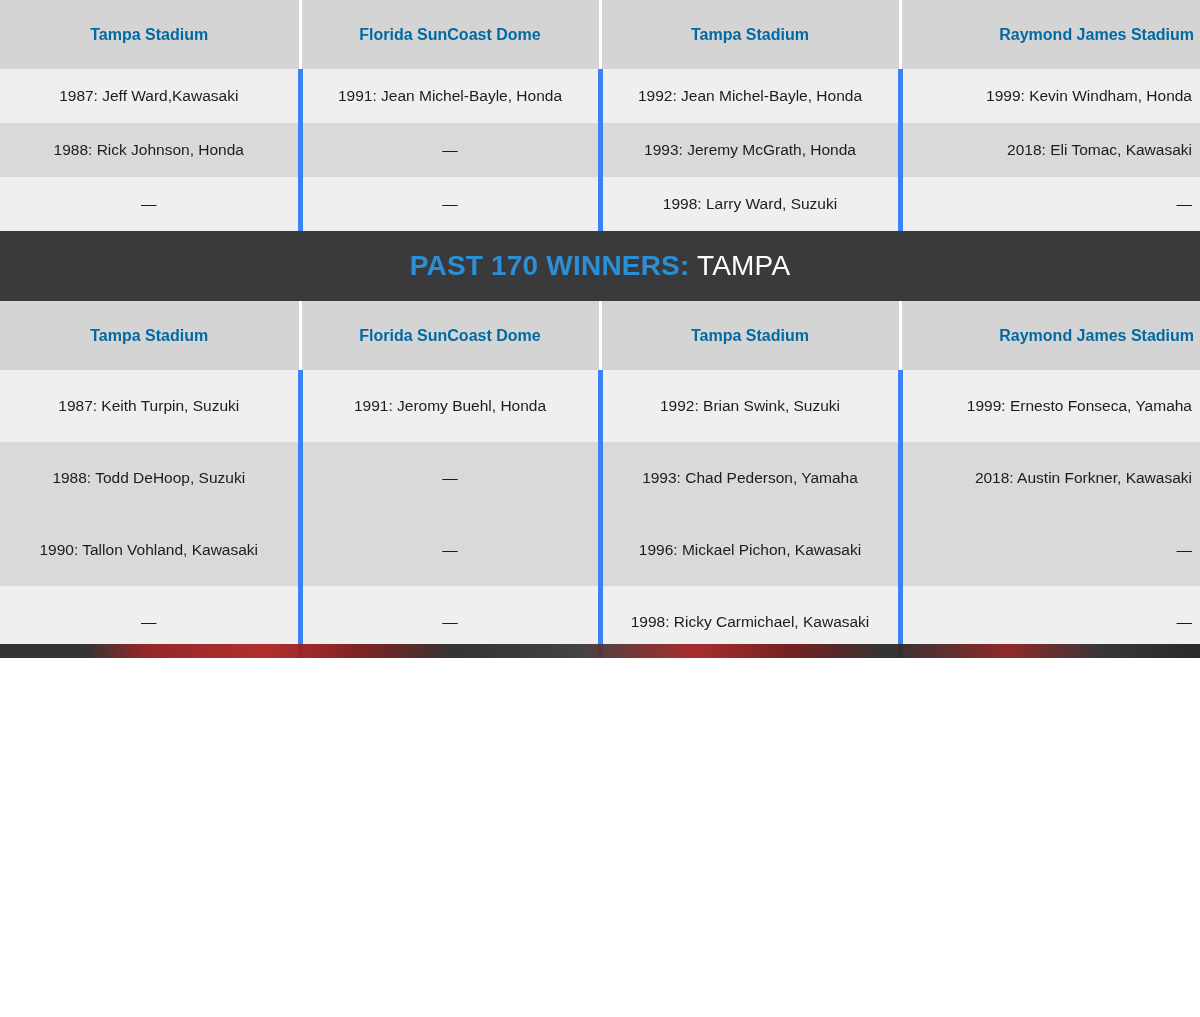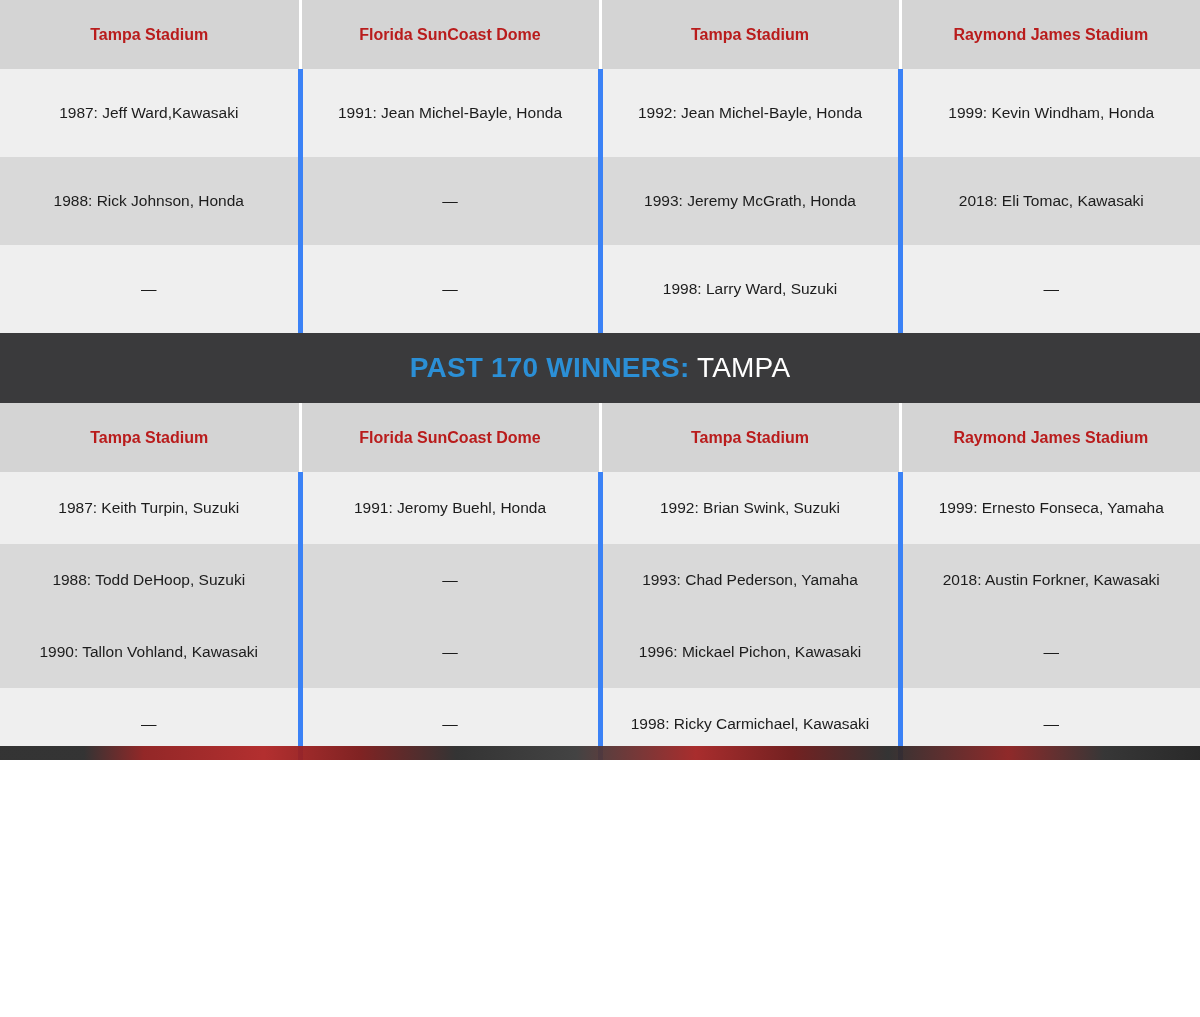--- a/index.html
+++ b/index.html
@@ -50,21 +50,21 @@
   .wtable {
     width: 100%;
     border-collapse: collapse;
     table-layout: fixed;
   }
   .wtable col {
     width: 25%;
   }
   .wtable th {
     background: #d4d4d4;
-    color: #b91c1c;
+    color: #0369a1;
     font-size: 16px;
     font-weight: bold;
     height: 69px;
     border-left: 3px solid #ffffff;
     border-right: 3px solid #ffffff;
     text-align: center;
     vertical-align: middle;
     padding: 0 6px;
   }
   .wtable td {
@@ -77,26 +77,27 @@
     padding: 0 8px;
     line-height: 1.35;
   }
   .wtable th:first-child,
   .wtable td:first-child {
     border-left: none;
   }
   .wtable th:last-child,
   .wtable td:last-child {
     border-right: none;
+    text-align: right;
   }
   .row-a td { background: #efefef; }
   .row-b td { background: #d9d9d9; }
 
   
-  .t450 td { height: 88px; margin-top: 34px; }
+  .t450 td { height: 54px; margin-top: 34px; }
   
   .t250 td { height: 72px; }
 
   .dash {
     color: #555;
     font-size: 17px;
   }
 
   
   .bottom-strip {

